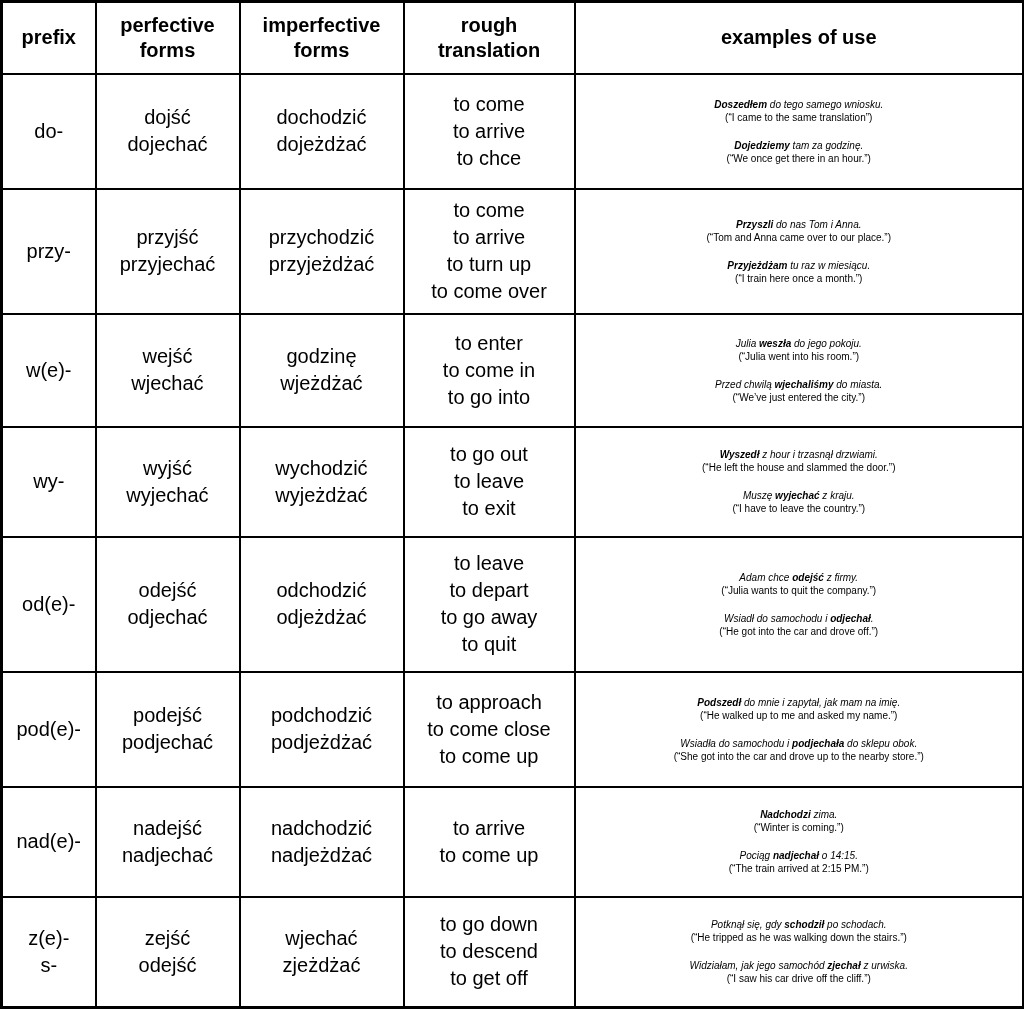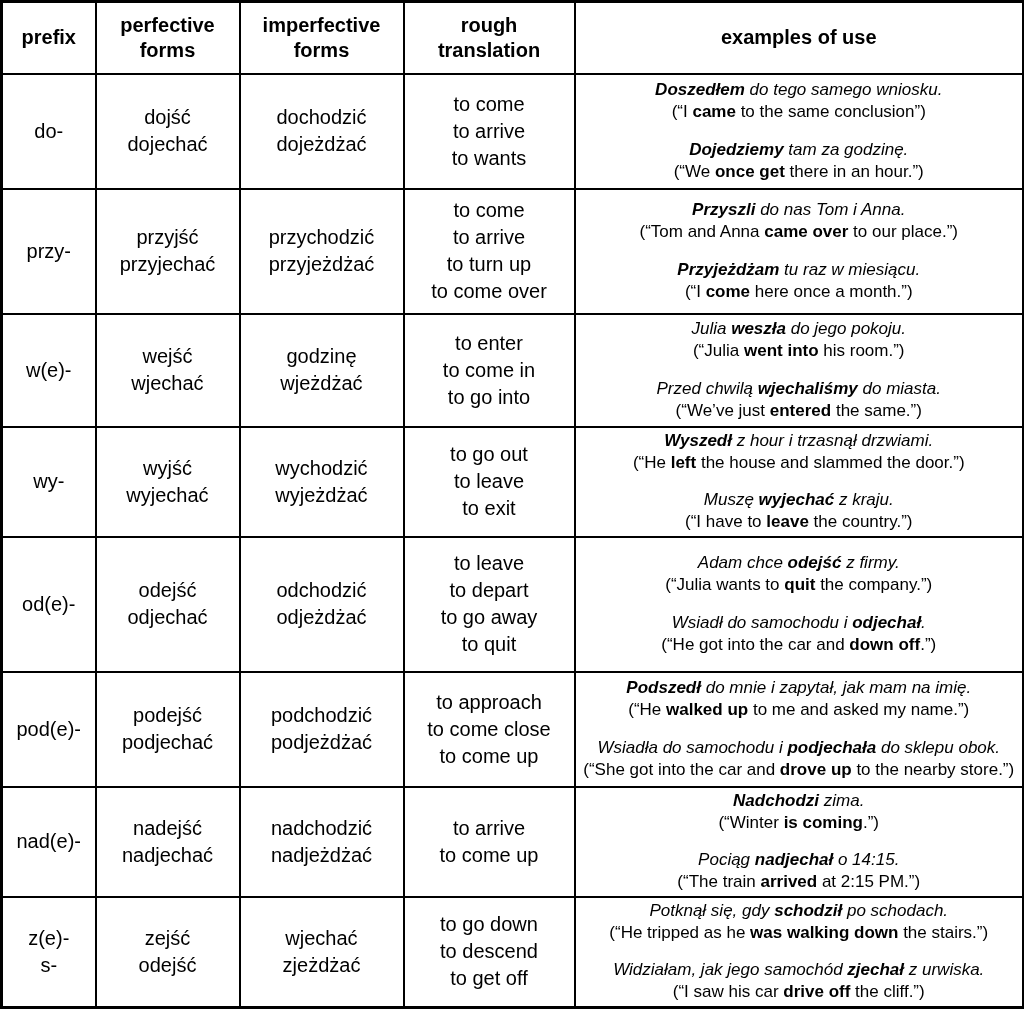--- a/index.html
+++ b/index.html
@@ -48,29 +48,29 @@
   th.col-head {
     font-size: 20px;
     font-weight: bold;
     line-height: 1.25;
   }
   td.cell-basic {
     font-size: 20px;
     line-height: 1.35;
   }
   td.cell-examples {
-    font-size: 17px;
+    font-size: 10px;
     line-height: 1.3;
     padding: 4px 6px;
   }
   .ex-block + .ex-block { margin-top: 15px; }
   .pl-line { font-style: italic; }
   .pl-line .b { font-weight: bold; }
   .en-line { font-style: normal; }
-  .en-line .b { font-weight: bold; }
+  .en-line .b { font-weight: normal; }
 </style>
 </head>
 <body>
 
 <div class="table-wrap">
   <table class="prefix-table">
     <colgroup>
       <col style="width: 94px;">
       <col style="width: 144px;">
       <col style="width: 164px;">
@@ -95,26 +95,26 @@
             <div>dojść</div>
             <div>dojechać</div>
           </td>
           <td class="cell-basic">
             <div>dochodzić</div>
             <div>dojeżdżać</div>
           </td>
           <td class="cell-basic">
             <div>to come</div>
             <div>to arrive</div>
-            <div>to wants</div>
+            <div>to chce</div>
           </td>
           <td class="cell-examples">
             <div class="ex-block">
               <div class="pl-line"><span class="b">Doszedłem</span><span> do tego samego wniosku.</span></div>
-              <div class="en-line"><span>(“I </span><span class="b">came</span><span> to the same conclusion”)</span></div>
+              <div class="en-line"><span>(“I </span><span class="b">came</span><span> to the same translation”)</span></div>
             </div>
             <div class="ex-block">
               <div class="pl-line"><span class="b">Dojedziemy</span><span> tam za godzinę.</span></div>
               <div class="en-line"><span>(“We </span><span class="b">once get</span><span> there in an hour.”)</span></div>
             </div>
           </td>
         </tr>
         <tr>
           <td class="cell-basic">
             <div>przy-</div>
@@ -133,21 +133,21 @@
             <div>to turn up</div>
             <div>to come over</div>
           </td>
           <td class="cell-examples">
             <div class="ex-block">
               <div class="pl-line"><span class="b">Przyszli</span><span> do nas Tom i Anna.</span></div>
               <div class="en-line"><span>(“Tom and Anna </span><span class="b">came over</span><span> to our place.”)</span></div>
             </div>
             <div class="ex-block">
               <div class="pl-line"><span class="b">Przyjeżdżam</span><span> tu raz w miesiącu.</span></div>
-              <div class="en-line"><span>(“I </span><span class="b">come</span><span> here once a month.”)</span></div>
+              <div class="en-line"><span>(“I </span><span class="b">train</span><span> here once a month.”)</span></div>
             </div>
           </td>
         </tr>
         <tr>
           <td class="cell-basic">
             <div>w(e)-</div>
           </td>
           <td class="cell-basic">
             <div>wejść</div>
             <div>wjechać</div>
@@ -161,21 +161,21 @@
             <div>to come in</div>
             <div>to go into</div>
           </td>
           <td class="cell-examples">
             <div class="ex-block">
               <div class="pl-line"><span>Julia </span><span class="b">weszła</span><span> do jego pokoju.</span></div>
               <div class="en-line"><span>(“Julia </span><span class="b">went into</span><span> his room.”)</span></div>
             </div>
             <div class="ex-block">
               <div class="pl-line"><span>Przed chwilą </span><span class="b">wjechaliśmy</span><span> do miasta.</span></div>
-              <div class="en-line"><span>(“We’ve just </span><span class="b">entered</span><span> the same.”)</span></div>
+              <div class="en-line"><span>(“We’ve just </span><span class="b">entered</span><span> the city.”)</span></div>
             </div>
           </td>
         </tr>
         <tr>
           <td class="cell-basic">
             <div>wy-</div>
           </td>
           <td class="cell-basic">
             <div>wyjść</div>
             <div>wyjechać</div>
@@ -218,21 +218,21 @@
             <div>to go away</div>
             <div>to quit</div>
           </td>
           <td class="cell-examples">
             <div class="ex-block">
               <div class="pl-line"><span>Adam chce </span><span class="b">odejść</span><span> z firmy.</span></div>
               <div class="en-line"><span>(“Julia wants to </span><span class="b">quit</span><span> the company.”)</span></div>
             </div>
             <div class="ex-block">
               <div class="pl-line"><span>Wsiadł do samochodu i </span><span class="b">odjechał</span><span>.</span></div>
-              <div class="en-line"><span>(“He got into the car and </span><span class="b">down off</span><span>.”)</span></div>
+              <div class="en-line"><span>(“He got into the car and </span><span class="b">drove off</span><span>.”)</span></div>
             </div>
           </td>
         </tr>
         <tr>
           <td class="cell-basic">
             <div>pod(e)-</div>
           </td>
           <td class="cell-basic">
             <div>podejść</div>
             <div>podjechać</div>

